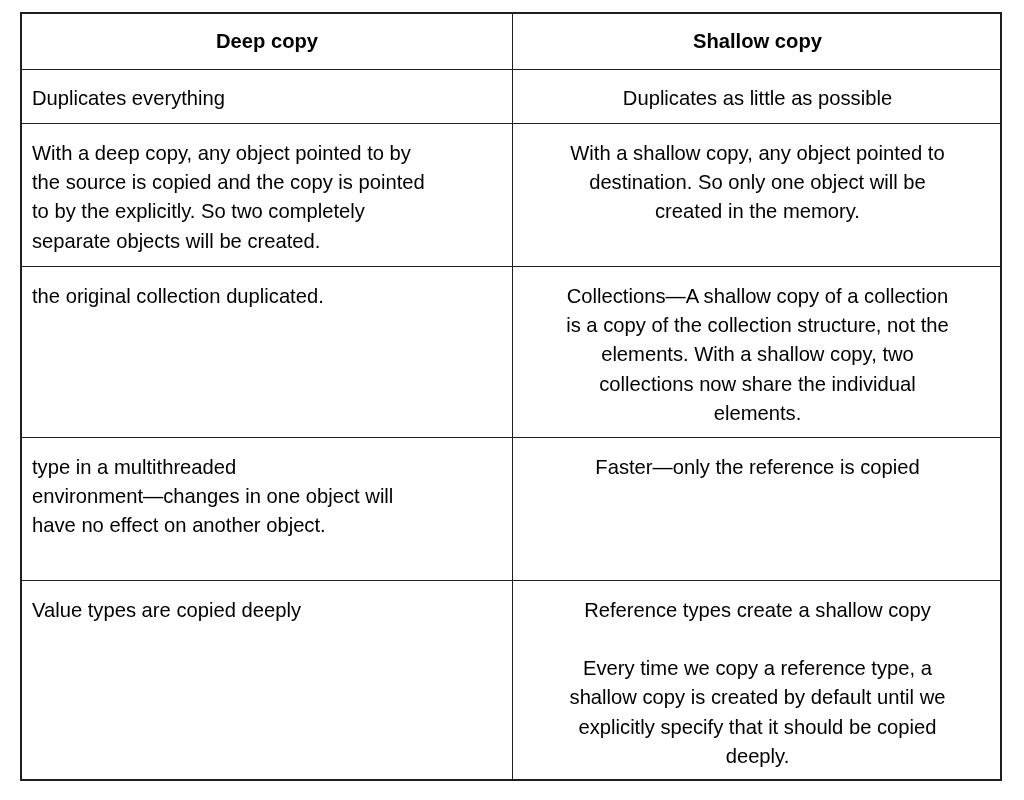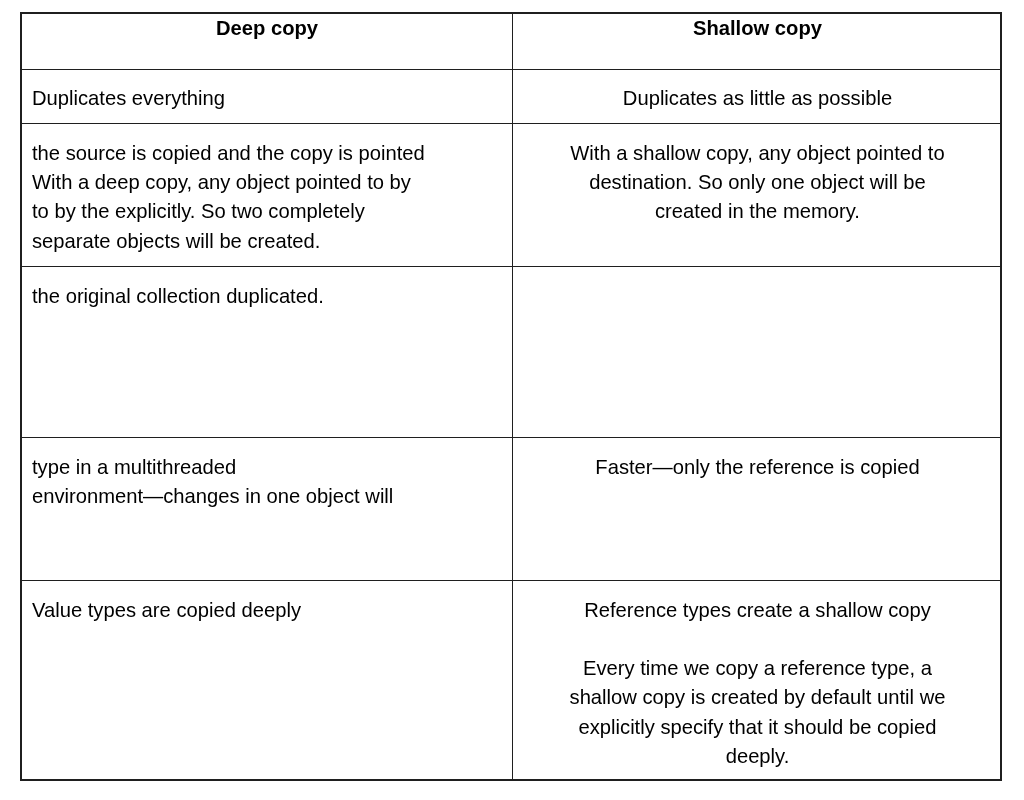--- a/index.html
+++ b/index.html
@@ -45,20 +45,21 @@
       padding: 0 10px 0 10px;
       font-size: 20.2px;
       line-height: 29.2px;
       white-space: nowrap;
     }
     .cell.left { left: 0; width: 490px; }
     .cell.right { left: 491px; width: 489px; text-align: center; }
     .cell.header {
       font-weight: bold;
       text-align: center;
+      padding-top: 13px;
     }
     .line { display: block; }
     .para-gap { display: block; height: 29px; }
   </style>
 </head>
 <body>
 
 <div class="table">
 
   <div class="vline"></div>
@@ -76,38 +77,46 @@
   </div>
 
   <div class="cell left" style="top:70px">
     <span class="line">Duplicates everything</span>
   </div>
   <div class="cell right" style="top:70px">
     <span class="line">Duplicates as little as possible</span>
   </div>
 
   <div class="cell left" style="top:125px">
+    <span class="line">With a deep copy, any object pointed to by</span>
     <span class="line">the source is copied and the copy is pointed</span>
-    <span class="line">With a deep copy, any object pointed to by</span>
     <span class="line">to by the explicitly. So two completely</span>
     <span class="line">separate objects will be created.</span>
   </div>
   <div class="cell right" style="top:125px">
     <span class="line">With a shallow copy, any object pointed to</span>
     <span class="line">destination. So only one object will be</span>
     <span class="line">created in the memory.</span>
   </div>
 
   <div class="cell left" style="top:268px">
     <span class="line">the original collection duplicated.</span>
   </div>
+  <div class="cell right" style="top:268px">
+    <span class="line">Collections—A shallow copy of a collection</span>
+    <span class="line">is a copy of the collection structure, not the</span>
+    <span class="line">elements. With a shallow copy, two</span>
+    <span class="line">collections now share the individual</span>
+    <span class="line">elements.</span>
+  </div>
 
   <div class="cell left" style="top:439px">
     <span class="line">type in a multithreaded</span>
     <span class="line">environment—changes in one object will</span>
+    <span class="line">have no effect on another object.</span>
   </div>
   <div class="cell right" style="top:439px">
     <span class="line">Faster—only the reference is copied</span>
   </div>
 
   <div class="cell left" style="top:582px">
     <span class="line">Value types are copied deeply</span>
   </div>
   <div class="cell right" style="top:582px">
     <span class="line">Reference types create a shallow copy</span>

